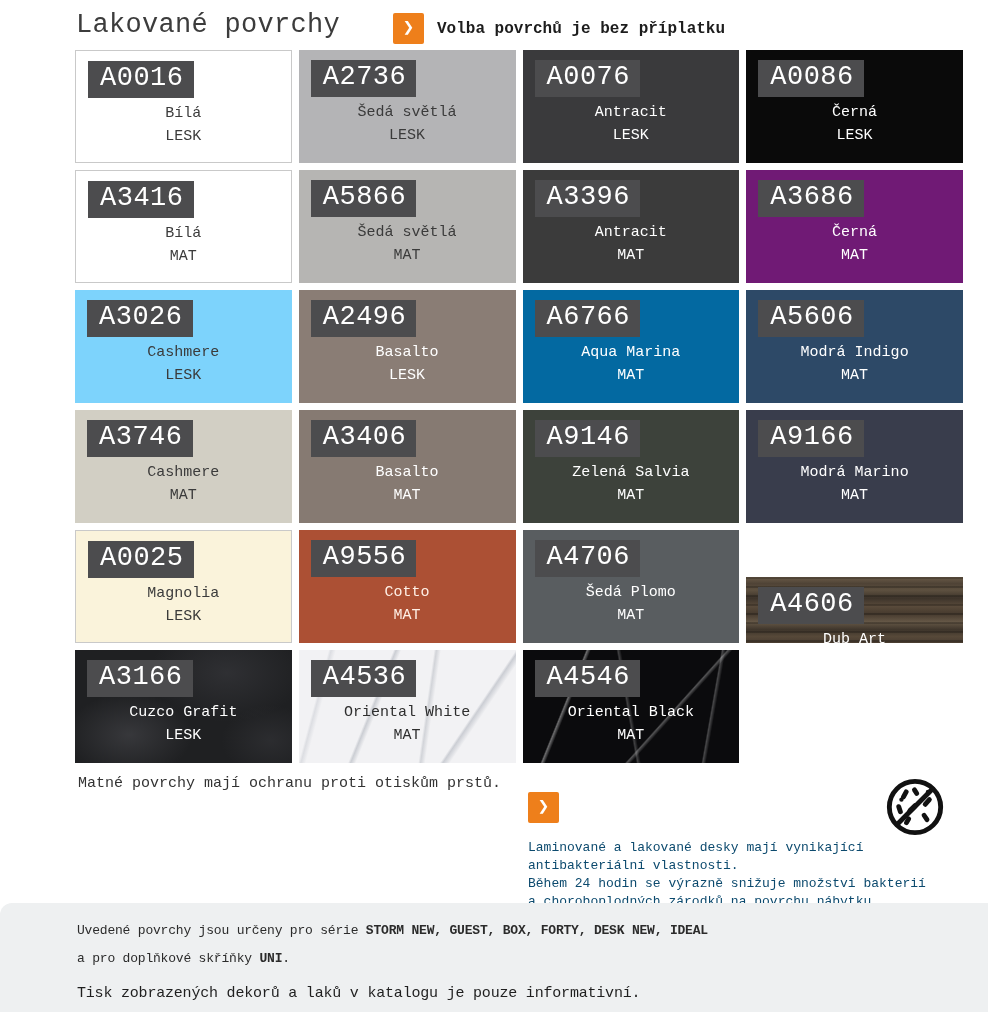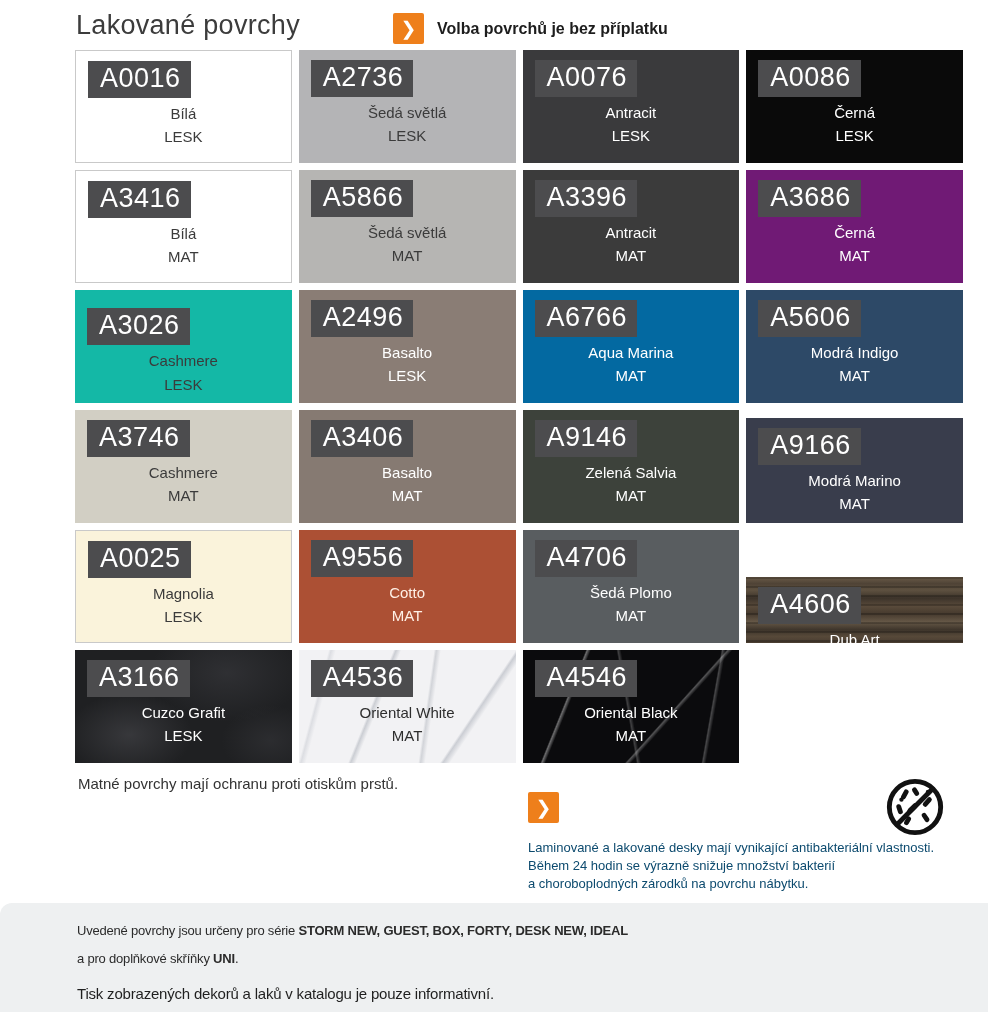--- a/index.html
+++ b/index.html
@@ -1,20 +1,20 @@
 <!DOCTYPE html>
 <html style="--accent: #EE7F1B; --badge-bg: #4C4C4E; --footer-bg: #EEF0F1;"><head>
 <meta charset="utf-8">
 <style>
   * { margin:0; padding:0; box-sizing:border-box; }
   html,body { background:#ffffff; }
   body { font-family:"Liberation Sans","DejaVu Sans",sans-serif; }
   .page {
     position:relative; width:988px; height:1012px;
-    background:#ffffff; overflow:hidden;
+    background:#ffffff; overflow:hidden;font-family:Liberation Mono, monospace;
   }
   
   .page-title {
     position:absolute; left:76px; top:10px;
     font-size:27px; font-weight:300; color:#3c3c3c; letter-spacing:.3px;
   }
   .promo-note {
     position:absolute; left:393px; top:13px;
     display:flex; align-items:center;
   }
@@ -143,21 +143,21 @@
     <div class="cell" style="background-color: rgb(59, 59, 59); color: rgb(255, 255, 255);">
       <div class="badge">A3396</div>
       <div class="sname">Antracit</div>
       <div class="finish">MAT</div>
     </div>
     <div class="cell" style="background-color: #701a75; color: rgb(255, 255, 255);">
       <div class="badge">A3686</div>
       <div class="sname">Černá</div>
       <div class="finish">MAT</div>
     </div>
-    <div class="cell" style="background-color: #14b8a6; color: rgb(59, 59, 59); justify-content: center;">
+    <div class="cell" style="background-color: #7dd3fc; color: rgb(59, 59, 59);">
       <div class="badge">A3026</div>
       <div class="sname">Cashmere</div>
       <div class="finish">LESK</div>
     </div>
     <div class="cell" style="background-color: rgb(138, 125, 117); color: rgb(255, 255, 255);">
       <div class="badge">A2496</div>
       <div class="sname">Basalto</div>
       <div class="finish">LESK</div>
     </div>
     <div class="cell" style="background-color: #0369a1; color: rgb(255, 255, 255);">
@@ -178,21 +178,21 @@
     <div class="cell" style="background-color: rgb(134, 122, 114); color: rgb(255, 255, 255);">
       <div class="badge">A3406</div>
       <div class="sname">Basalto</div>
       <div class="finish">MAT</div>
     </div>
     <div class="cell" style="background-color: rgb(61, 66, 59); color: rgb(255, 255, 255);">
       <div class="badge">A9146</div>
       <div class="sname">Zelená Salvia</div>
       <div class="finish">MAT</div>
     </div>
-    <div class="cell" style="background-color: rgb(57, 61, 76); color: rgb(255, 255, 255); margin-top: 8px;">
+    <div class="cell" style="background-color: rgb(57, 61, 76); color: rgb(255, 255, 255);">
       <div class="badge">A9166</div>
       <div class="sname">Modrá Marino</div>
       <div class="finish">MAT</div>
     </div>
     <div class="cell bordered" style="background-color: rgb(250, 243, 219); color: rgb(59, 59, 59);">
       <div class="badge">A0025</div>
       <div class="sname">Magnolia</div>
       <div class="finish">LESK</div>
     </div>
     <div class="cell" style="background-color: rgb(172, 80, 52); color: rgb(255, 240, 230);">

